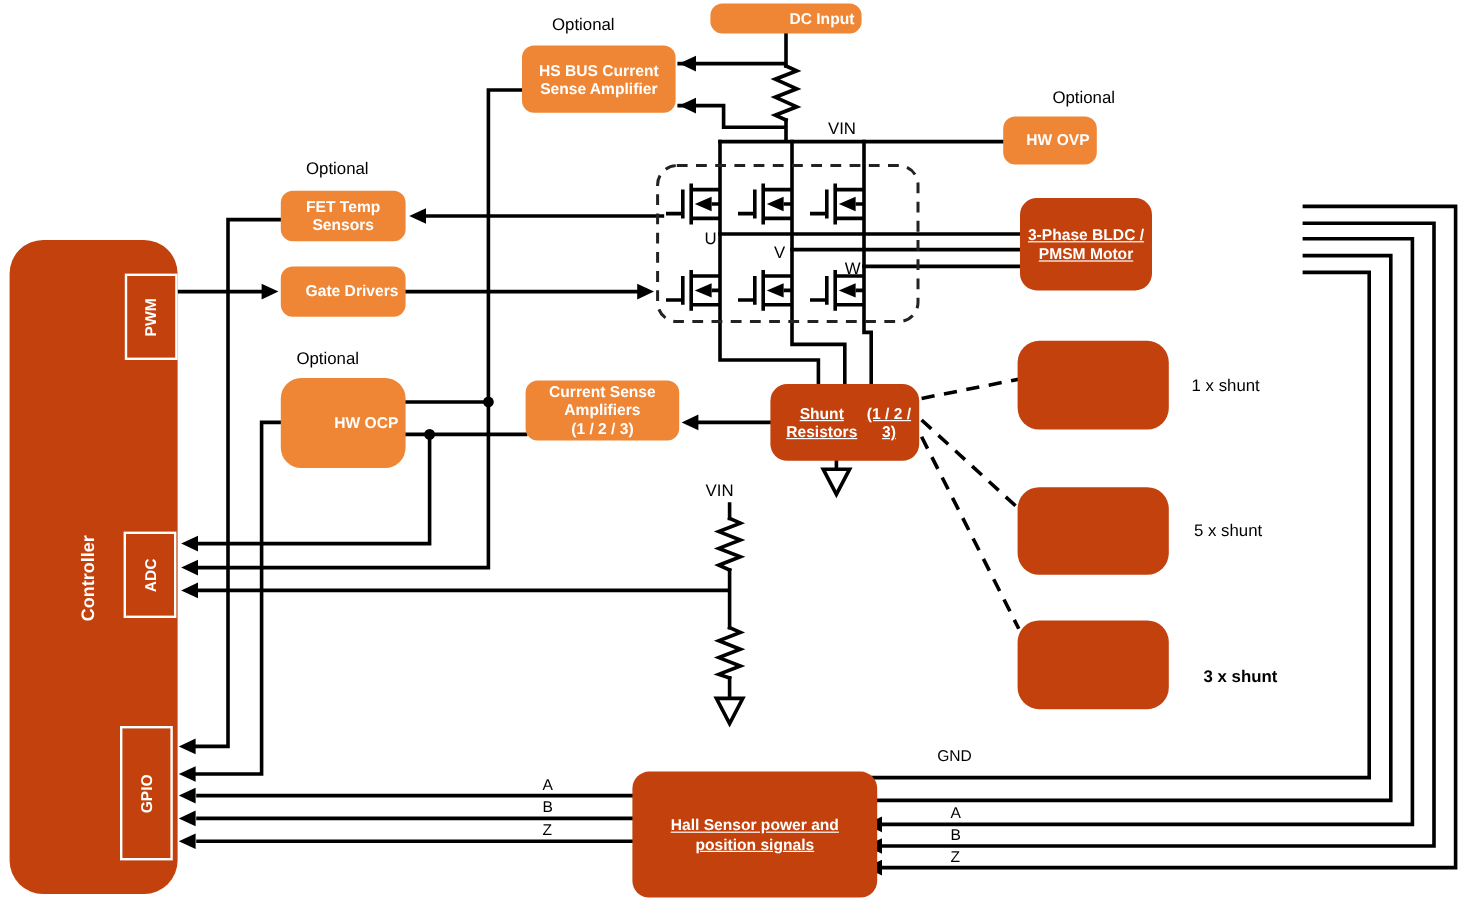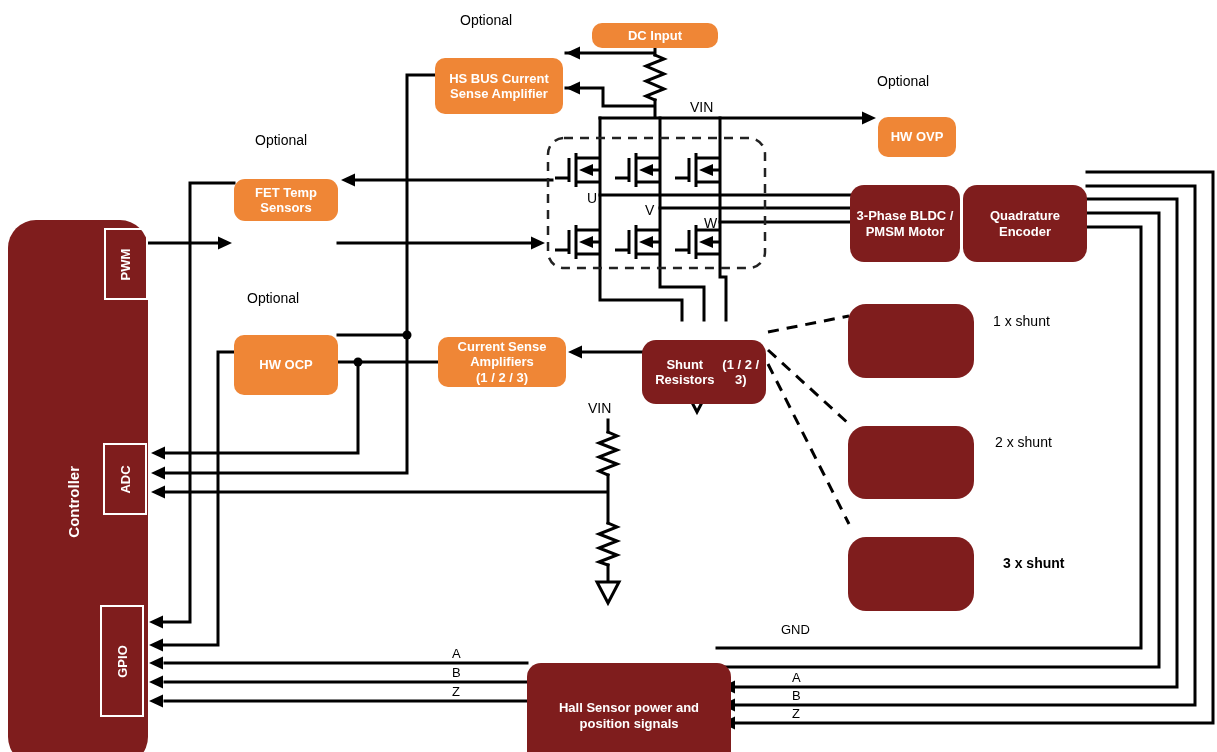--- a/index.html
+++ b/index.html
@@ -2,26 +2,26 @@
 <html><head>
 <meta charset="utf-8">
 <style>
   html,body { margin:0; padding:0; background:#fff; }
   #stage {
     position:relative; width:1217px; height:752px; background:#ffffff;
     font-family:"Liberation Sans", sans-serif; overflow:hidden;
   }
   #stage svg.wires { position:absolute; left:0; top:0; }
   .obox, .gbox {
-    position:absolute; display:flex; align-items:center; justify-content:center;
+    position:absolute; display:flex; align-items:center; justify-content:flex-end;
     text-align:center; color:#fff; font-weight:bold; font-size:13px; line-height:1.18;
-    border-radius:10px; box-sizing:border-box; padding:2px 6px; z-index:3;margin-top:20px;
+    border-radius:10px; box-sizing:border-box; padding:2px 6px; z-index:3;
   }
   .obox { background:#EF8636; }
-  .gbox { background:#7f1d1d; border-radius:14px; }
+  .gbox { background:#c2410c; border-radius:14px;text-decoration:underline; }
   .flabel { position:absolute; color:#000; font-size:14px; z-index:4; white-space:nowrap; }
   .slabel { position:absolute; color:#000; font-size:13px; z-index:4; white-space:nowrap; }
   .vtext  { transform:rotate(-90deg); white-space:nowrap; }
   .port {
     position:absolute; border:2px solid #ffffff; background:transparent; z-index:4;
     display:flex; align-items:center; justify-content:center; color:#fff;
     font-weight:bold; font-size:13px; box-sizing:border-box;
   }
   .controller { border-radius:28px; }
   .shuntbox { border-radius:18px; }
@@ -143,50 +143,50 @@
   </svg>
 
   <div class="obox" style="left:592px; top:3px;  width:126px; height:25px;">
     <span>DC Input</span>
   </div>
 
   <div class="obox" style="left:435px; top:38px; width:128px; height:56px;">
     <span>HS BUS Current Sense Amplifier</span>
   </div>
 
-  <div class="obox" style="left:878px; top:97px; width:78px; height:40px;">
+  <div class="obox" style="left:836px; top:97px; width:78px; height:40px;">
     <span>HW OVP</span>
   </div>
 
-  <div class="obox" style="left:234px; top:159px; width:104px; height:42px;border-radius:11px;">
+  <div class="obox" style="left:234px; top:159px; width:104px; height:42px;">
     <span>FET Temp Sensors</span>
   </div>
 
-
-  <div class="obox" style="left:234px; top:315px; width:104px; height:60px;">
+  <div class="obox" style="left:234px; top:222px; width:104px; height:42px;">
+    <span>Gate Drivers</span>
+  </div>
+
+  <div class="obox" style="left:234px; top:315px; width:104px; height:75px;border-radius:17px;">
     <span>HW OCP</span>
   </div>
 
   <div class="obox" style="left:438px; top:317px; width:128px; height:50px; flex-direction:column;">
     <span>Current Sense Amplifiers</span>
     <span>(1 / 2 / 3)</span>
   </div>
 
   <div class="gbox" style="left:642px; top:320px; width:124px; height:64px; flex-direction:row;">
     <span>Shunt Resistors</span>
     <span>(1 / 2 / 3)</span>
   </div>
 
   <div class="gbox" style="left:850px; top:165px; width:110px; height:77px;">
     <span>3-Phase BLDC / PMSM Motor</span>
   </div>
 
-  <div class="gbox" style="left:963px; top:165px; width:124px; height:77px;">
-    <span>Quadrature Encoder</span>
-  </div>
 
   <div class="gbox" style="left:527px; top:643px; width:204px; height:105px;">
     <span>Hall Sensor power and position signals</span>
   </div>
 
   <div class="gbox shuntbox" style="left:848px; top:284px; width:126px; height:74px; z-index:1;"></div>
   <div class="gbox shuntbox" style="left:848px; top:406px; width:126px; height:73px; z-index:1;"></div>
   <div class="gbox shuntbox" style="left:848px; top:517px; width:126px; height:74px; z-index:1;"></div>
 
   <div class="gbox controller" style="left:8px; top:200px; width:140px; height:545px; z-index:2;">
@@ -217,16 +217,16 @@
   <span class="slabel" style="left:452px; top:646px;">A</span>
   <span class="slabel" style="left:452px; top:665px;">B</span>
   <span class="slabel" style="left:452px; top:684px;">Z</span>
 
   <span class="slabel" style="left:781px; top:622px;">GND</span>
   <span class="slabel" style="left:792px; top:670px;">A</span>
   <span class="slabel" style="left:792px; top:688px;">B</span>
   <span class="slabel" style="left:792px; top:706px;">Z</span>
 
   <span class="flabel" style="left:993px;  top:313px;">1 x shunt</span>
-  <span class="flabel" style="left:995px;  top:434px;">2 x shunt</span>
+  <span class="flabel" style="left:995px;  top:434px;">5 x shunt</span>
   <span class="flabel" style="left:1003px; top:555px;font-weight:bold;">3 x shunt</span>
 
 </div>
 
 </body></html>

